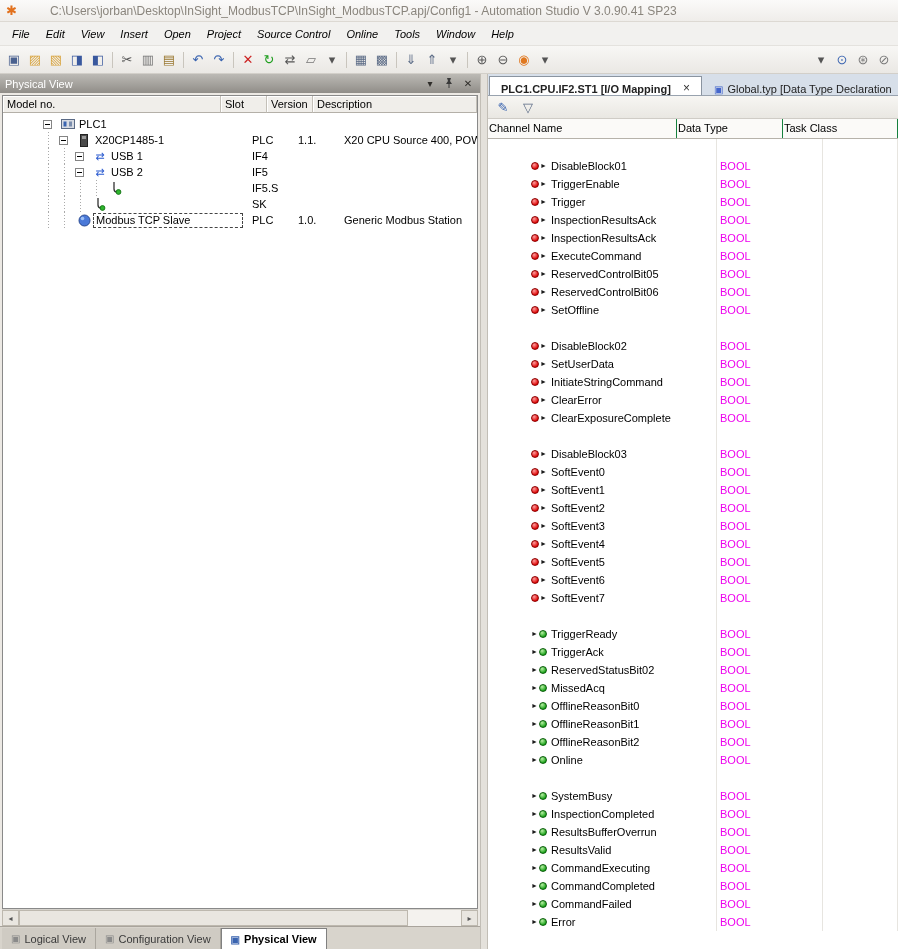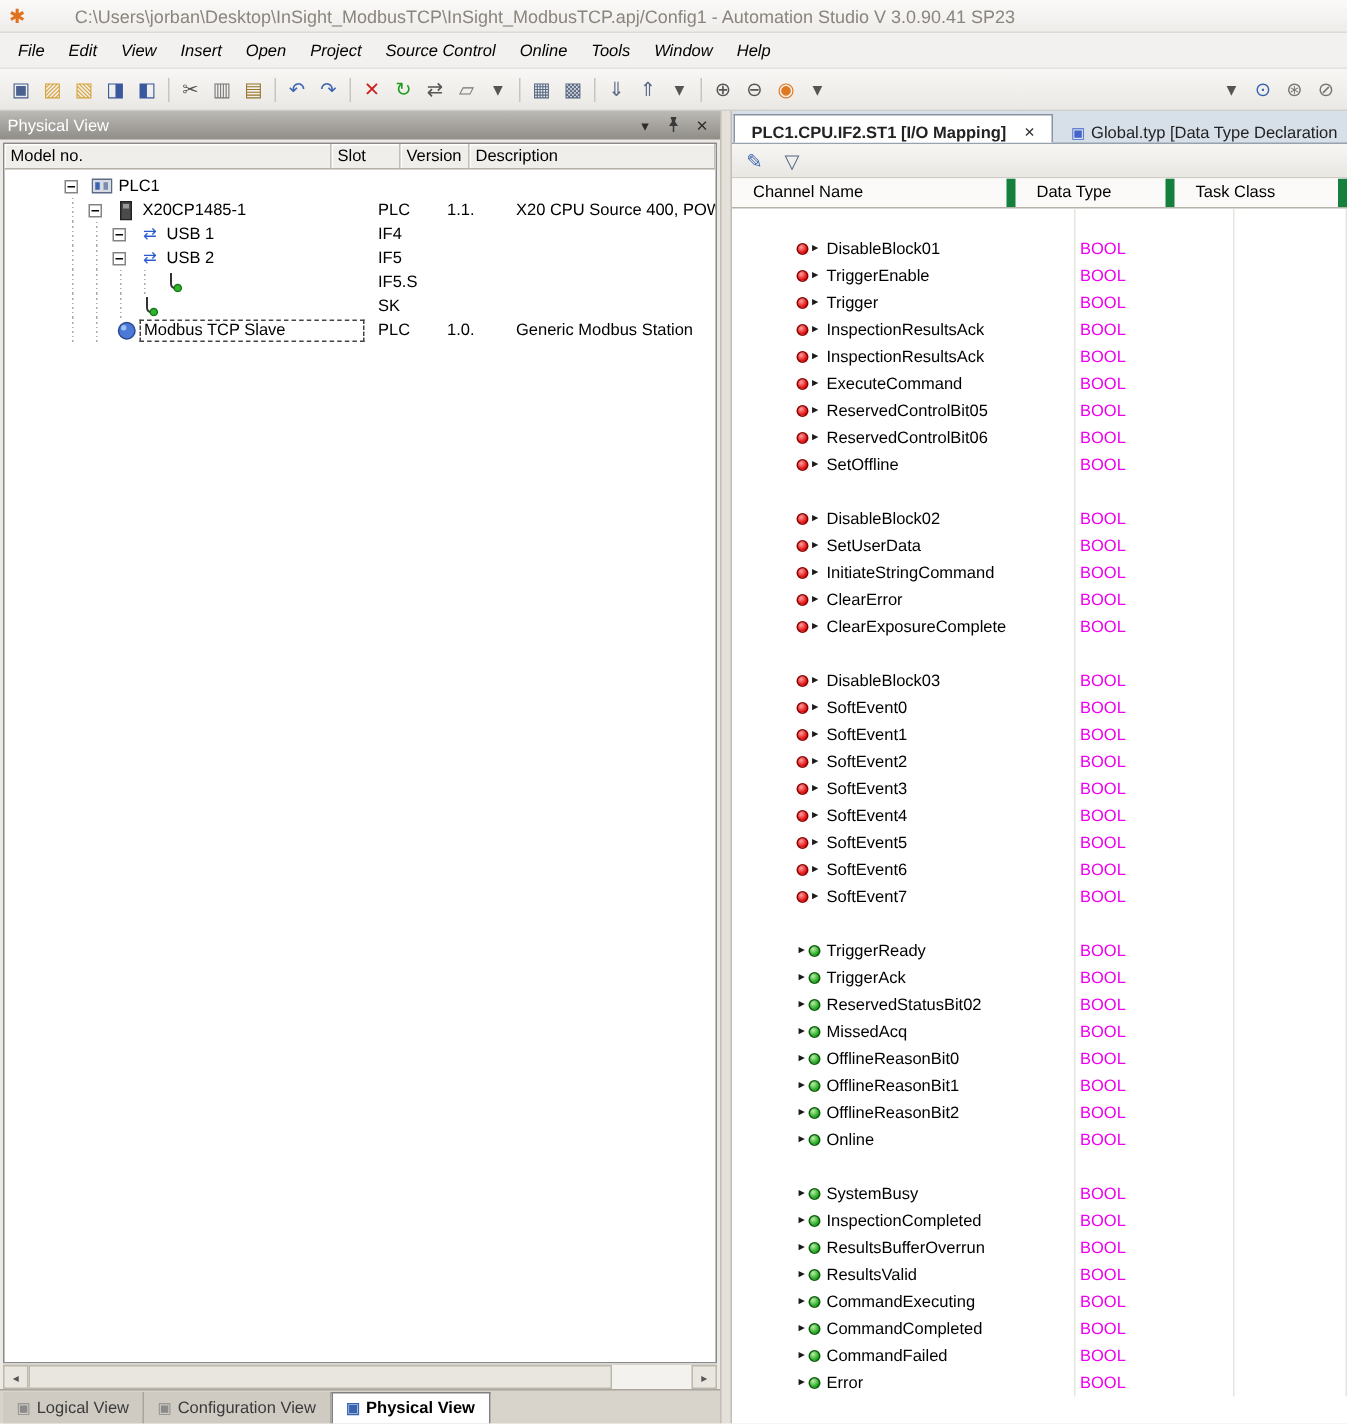--- a/index.html
+++ b/index.html
@@ -88,21 +88,21 @@
   .doc-tab .tab-mini-icon { font-size:10px; }
 
   
   .doc-toolbar { height:23px; flex:none; display:flex; align-items:center; gap:5px; padding:0 5px;
                  background:linear-gradient(#f7f6f3,#e9e7e2); border-bottom:1px solid #cfccc6; }
 
   
   .io-grid { flex:1; overflow:hidden; background:#fff; display:flex; flex-direction:column; }
   .io-header { display:grid; grid-template-columns:189px 106px 1fr; height:20px; line-height:19px; flex:none;
                background:#fbfaf8; border-bottom:1px solid #b6b2aa; }
-  .io-header .hcell { padding:0 14px; border-right:6px solid #15803d; white-space:nowrap; overflow:hidden; }
+  .io-header .hcell { padding:0 1px; border-right:1px solid #15803d; white-space:nowrap; overflow:hidden; }
   .io-body { flex:1; overflow:hidden;padding-left:40px; }
   .io-row { display:grid; grid-template-columns:189px 106px 1fr; height:18px; }
   .io-row .cell { border-right:1px solid #e7e5e0; padding:0 3px; overflow:hidden; white-space:nowrap;
                   display:flex; align-items:center; }
   .chan-icon { display:inline-flex; align-items:center; width:18px; gap:1px; flex:none; margin-right:2px; }
   .ball { width:8px; height:8px; border-radius:50%; flex:none; }
   .ball.red { background:radial-gradient(circle at 35% 30%,#ff9d9d,#dd0000 75%); border:1px solid #8d0000; }
   .ball.green { background:radial-gradient(circle at 35% 30%,#b8f0a4,#15a015 75%); border:1px solid #0a5d0a; }
   .io-arr { font-size:7px; color:#1a1a1a; line-height:8px; }
   .io-type { color:#ee00ee; }

